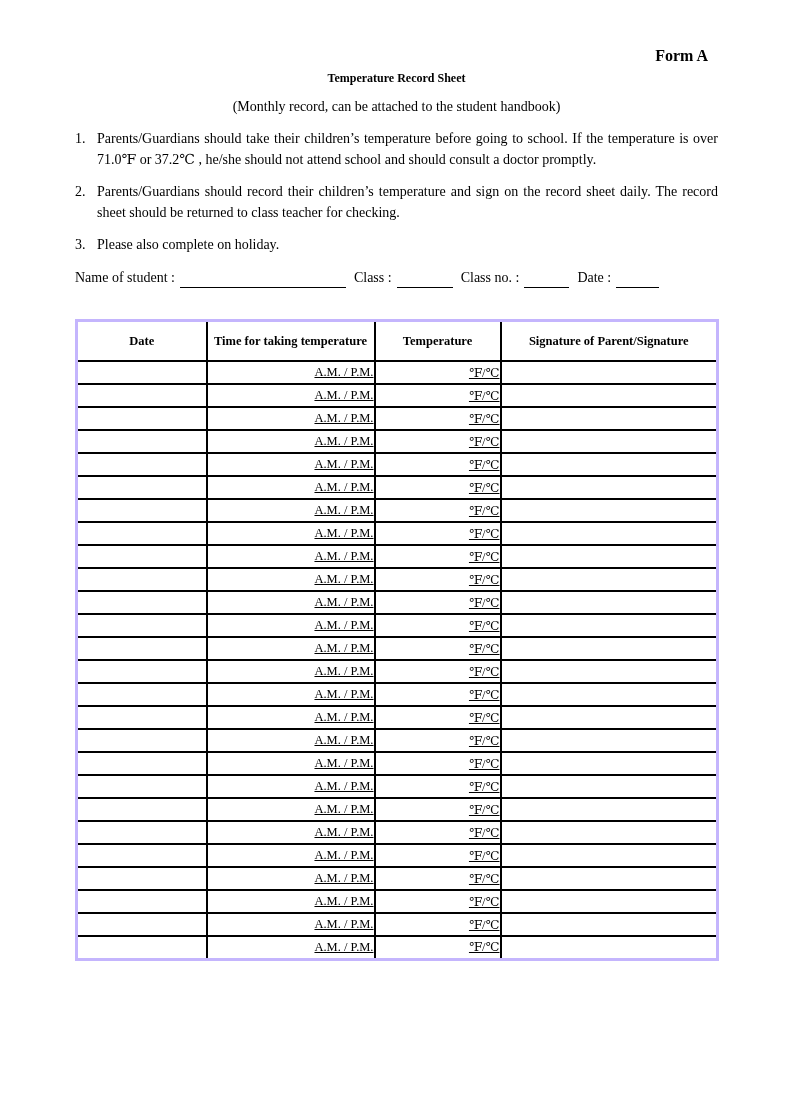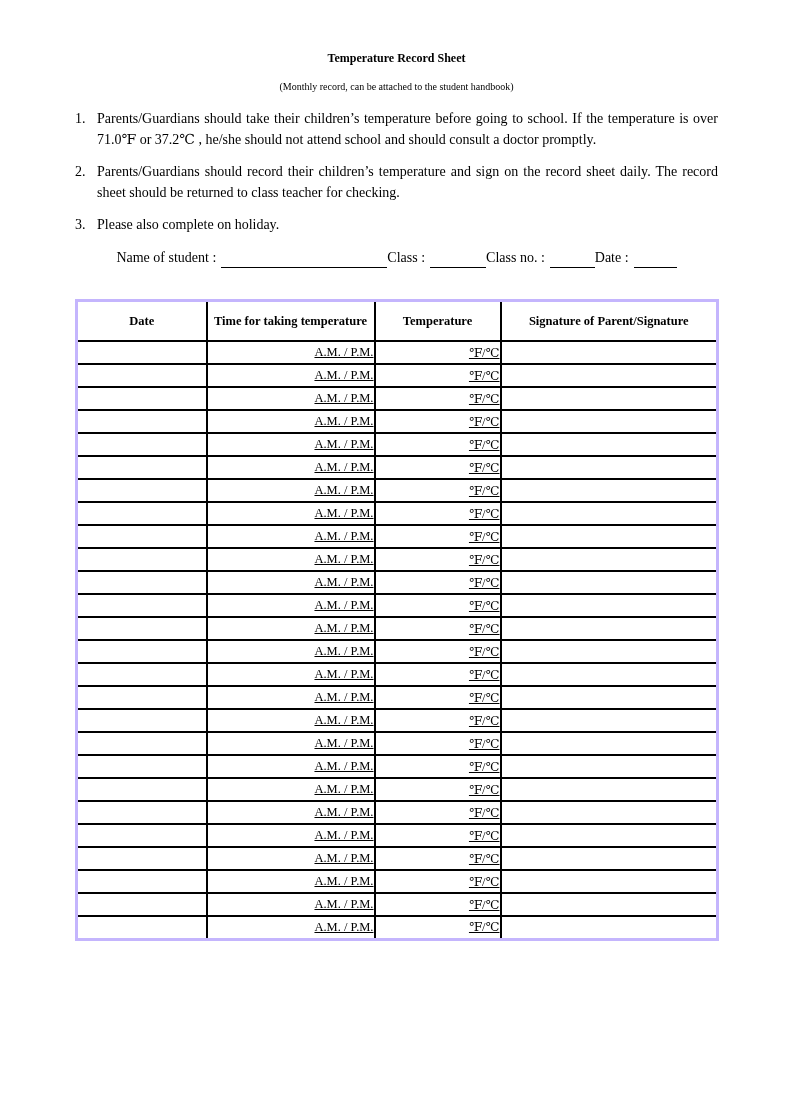--- a/index.html
+++ b/index.html
@@ -23,45 +23,46 @@
   }
   .doc-title {
     text-align: center;
     font-weight: bold;
     font-size: 12px;
     line-height: 24px;
     margin-top: 0;
   }
   .doc-subtitle {
     text-align: center;
-    font-size: 10px;
+    font-size: 14px;
     line-height: 20px;
     margin-top: 7px;
   }
   .instruction {
     display: flex;
     font-size: 14px;
     line-height: 21px;
     margin-top: 11px;
   }
   .instruction .num {
     flex: none;
     width: 22px;
   }
   .instruction .txt {
     flex: 1;
     text-align: justify;
   }
   .student-line {
     display: flex;
-    justify-content: center;
+    justify-content: flex-start;
     align-items: flex-end;
     font-size: 14px;
     line-height: 20px;
     margin-top: 13px;
+    gap: 8px;
   }
   .student-line .group { display: flex; align-items: flex-end; white-space: nowrap; }
   .fill-line {
     display: inline-block;
     border-bottom: 1.5px solid #000;
     height: 15px;
     margin-left: 5px;
   }
   .fill-name  { width: 166px; }
   .fill-class { width: 56px; }
@@ -91,20 +92,21 @@
   col.c-sign { width: 217px; }
   tr.data-row { height: 23px; text-decoration: underline; }
   td.time-cell { text-align: right; padding-right: 7px; }
   td.temp-cell { text-align: right; padding-right: 19px; }
 </style>
 </head>
 <body>
 
 <div class="page">
 
+  <div class="form-label">Form A</div>
 
   <div class="doc-title">Temperature Record Sheet</div>
 
   <div class="doc-subtitle">(Monthly record, can be attached to the student handbook)</div>
 
   <div class="instruction">
     <span class="num">1.</span>
     <span class="txt">Parents/Guardians should take their children’s temperature before going to school. If the temperature is over 71.0℉ or 37.2℃ , he/she should not attend school and should consult a doctor promptly.</span>
   </div>
 

